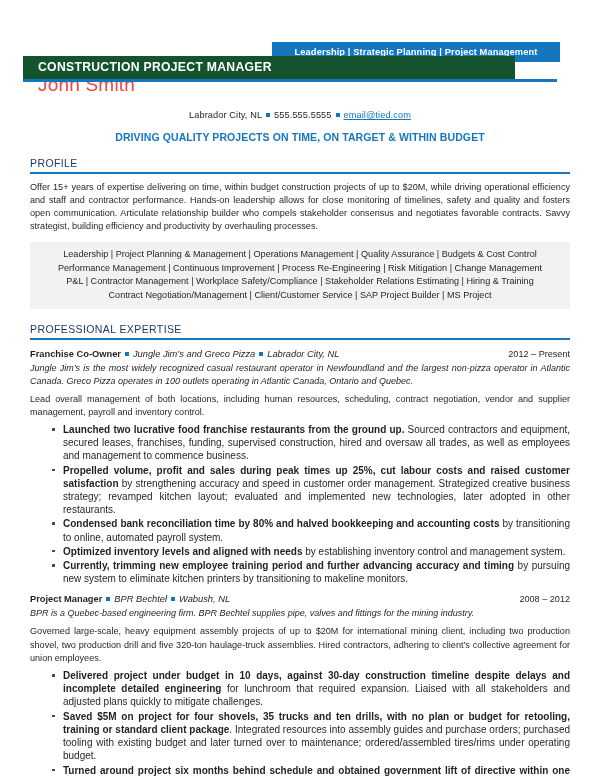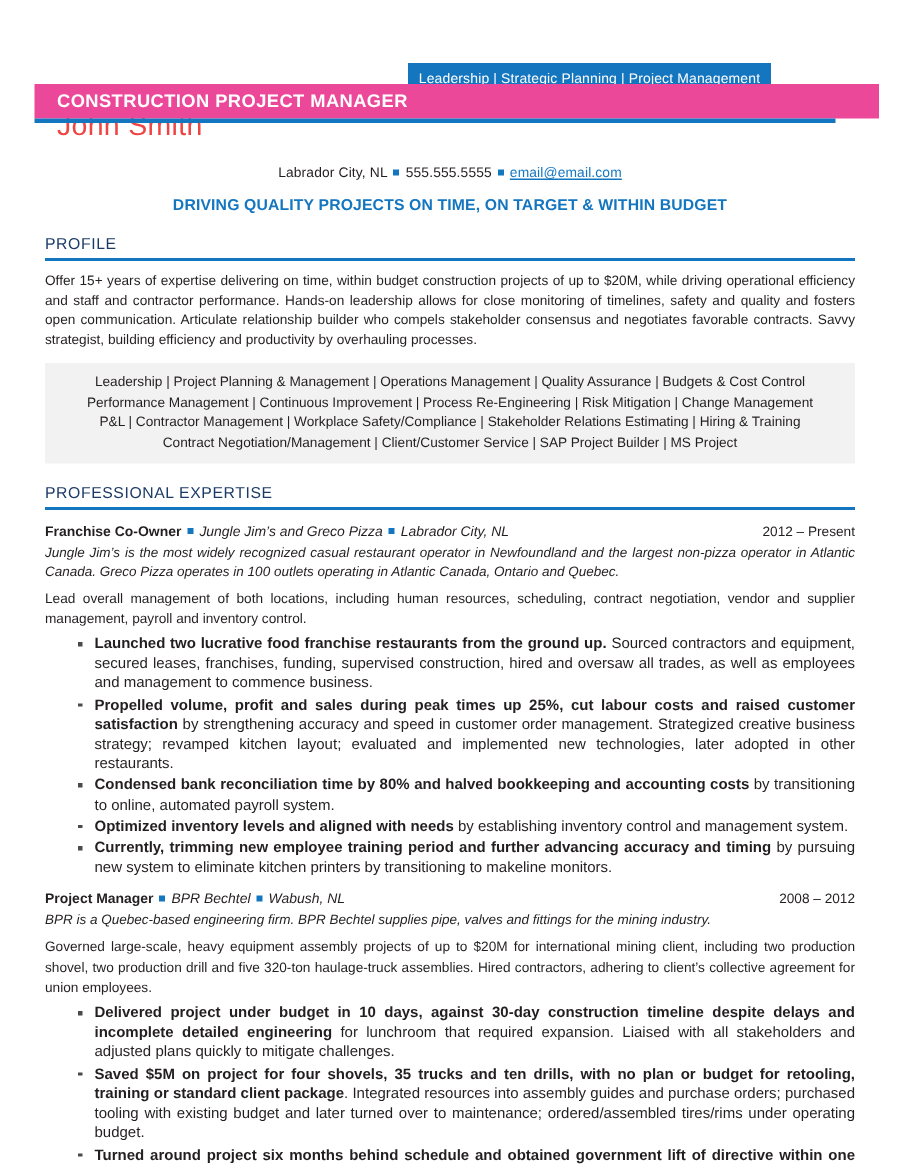--- a/index.html
+++ b/index.html
@@ -37,38 +37,38 @@
     font-weight: normal;
     color: #ef4444;
     letter-spacing: 0.2px;
     line-height: 22px;
     margin-top: 44px;
   }
   .tagline-box {
     position: absolute;
     left: 272px;
     top: 12px;
-    width: 242px;
+    width: 288px;
     height: 20px;
     background: #1576c0;
     color: #ffffff;
     font-size: 9.3px;
-    font-weight: normal;
+    font-weight: bold;
     display: flex;
     align-items: center;
     justify-content: center;
     letter-spacing: 0.1px;
   }
   .title-bar {
     position: absolute;
     left: 23px;
     top: 26px;
-    width: 563px;
+    width: 492px;
     height: 23px;
-    background: #ec4899;
+    background: #14532d;
   }
   .title-bar-text {
     position: absolute;
     left: 15px;
     top: 4px;
     color: #ffffff;
     font-size: 12.2px;
     font-weight: bold;
     letter-spacing: 0.3px;
   }
@@ -228,21 +228,21 @@
   <div class="header-block">
     <div class="name-row">John Smith</div>
     <div class="tagline-box">Leadership | Strategic Planning | Project Management</div>
     <div class="title-bar">
       <div class="title-bar-text">CONSTRUCTION PROJECT MANAGER</div>
     </div>
     <div class="title-bar-accent"></div>
   </div>
 
   <div class="contact-line">
-    <span>Labrador City, NL</span><span class="sq"></span><span>555.555.5555</span><span class="sq"></span><a href="#">email@email.com</a>
+    <span>Labrador City, NL</span><span class="sq"></span><span>555.555.5555</span><span class="sq"></span><a href="#">email@tied.com</a>
   </div>
 
   <div class="headline">DRIVING QUALITY PROJECTS ON TIME, ON TARGET &amp; WITHIN BUDGET</div>
 
   <div class="content">
 
     <div class="section-head">
       <div class="label">PROFILE</div>
       <div class="section-rule"></div>
     </div>

